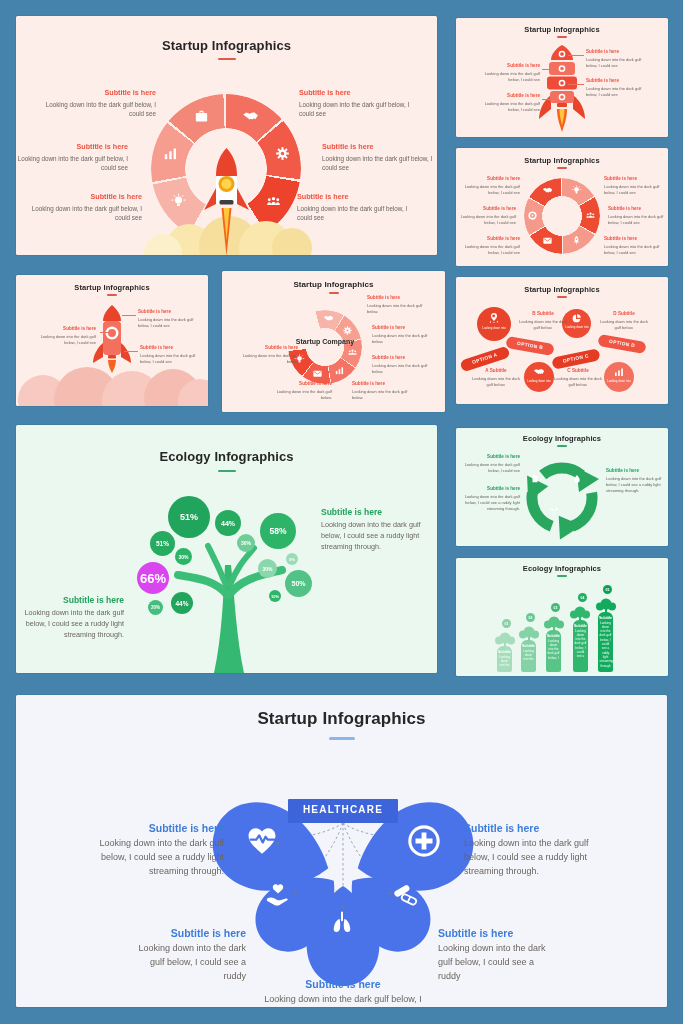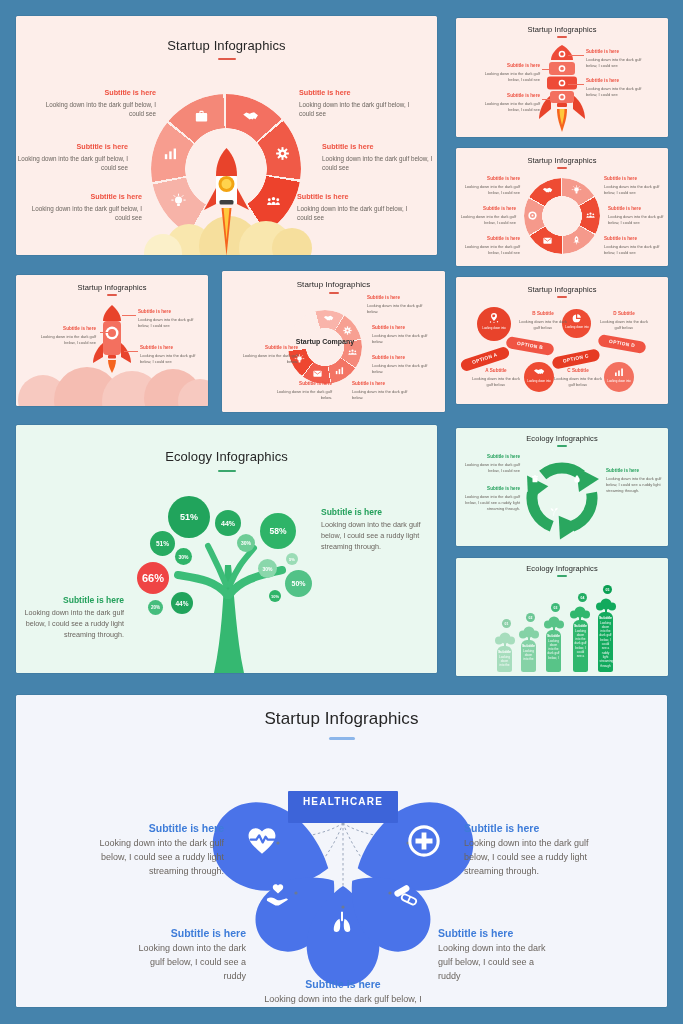--- a/index.html
+++ b/index.html
@@ -1,21 +1,21 @@
 <!DOCTYPE html>
 <html><head>
 <meta charset="utf-8">
 <style>
   html,body{margin:0;padding:0}
   body{width:683px;height:1024px;position:relative;background:#4583ac;font-family:"Liberation Sans",sans-serif;overflow:hidden}
   .slide{position:absolute;overflow:hidden;border-radius:1.5px;box-shadow:0 0 0 .5px rgba(0,0,0,.10)}
   .bgA{background:#fdeeea}
   .bgE{background:#eaf8f0}
   .bgH{background:#f3f5fb}
-  .s-title{position:absolute;left:0;width:100%;text-align:center;font-weight:400;color:#262626;letter-spacing:.1px}
+  .s-title{position:absolute;left:0;width:100%;text-align:center;font-weight:700;color:#262626;letter-spacing:.1px}
   .s-ul{position:absolute;left:50%;transform:translateX(-50%);border-radius:2px}
   .tb{position:absolute;line-height:1.4}
   .tb .lbl{font-weight:700;margin-bottom:1.5px}
   .tb .bod{color:#6b655f}
   .red{color:#ee5140}.grn{color:#23a05b}.blu{color:#3e7cd9}
   .ra{text-align:right}.la{text-align:left}.ca{text-align:center}
   .md .lbl{font-size:7.2px}.md .bod{font-size:6.3px;line-height:1.45}
   .sm .lbl{font-size:4.6px}.sm .bod{font-size:4px;line-height:1.45}
   .lg .lbl{font-size:8.5px}.lg .bod{font-size:7.2px;line-height:1.5}
   .xl .lbl{font-size:10.5px}.xl .bod{font-size:9px;line-height:1.55}
@@ -455,21 +455,21 @@
     <path d="M70,65 C62,45 58,38 52,26" stroke="#3cbd78" stroke-width="6" fill="none" stroke-linecap="round"></path>
     <path d="M74,65 C82,45 90,38 98,28" stroke="#3cbd78" stroke-width="6" fill="none" stroke-linecap="round"></path>
   </svg>
 
   <div class="bub" style="left:152px;top:71px;width:42px;height:42px;background:#21a45c;font-size:9px">51%</div>
   <div class="bub" style="left:199px;top:85px;width:26px;height:26px;background:#27ab61;font-size:7px">44%</div>
   <div class="bub" style="left:244px;top:88px;width:36px;height:36px;background:#2eb468;font-size:8.5px">58%</div>
   <div class="bub" style="left:134px;top:106px;width:25px;height:25px;background:#27ab61;font-size:6.5px">51%</div>
   <div class="bub" style="left:159px;top:123px;width:17px;height:17px;background:#2eb468;font-size:5px">30%</div>
   <div class="bub" style="left:221px;top:109px;width:18px;height:18px;background:#6fcd97;font-size:5px">30%</div>
-  <div class="bub" style="left:121px;top:137px;width:32px;height:32px;background:#ef4444;font-size:11px">66%</div>
+  <div class="bub" style="left:121px;top:137px;width:32px;height:32px;background:#d946ef;font-size:13px">66%</div>
   <div class="bub" style="left:242px;top:134px;width:19px;height:19px;background:#8ad7ab;font-size:5px">30%</div>
   <div class="bub" style="left:270px;top:128px;width:12px;height:12px;background:#9bdcb6;font-size:4px">5%</div>
   <div class="bub" style="left:269px;top:145px;width:27px;height:27px;background:#52c287;font-size:7px">50%</div>
   <div class="bub" style="left:132px;top:175px;width:15px;height:15px;background:#45bd7d;font-size:4.5px">20%</div>
   <div class="bub" style="left:155px;top:167px;width:22px;height:22px;background:#21a45c;font-size:6.5px">44%</div>
   <div class="bub" style="left:253px;top:165px;width:12px;height:12px;background:#2eb468;font-size:4px">10%</div>
 
   <div class="tb lg la" style="left:305px;top:82px;width:106px">
     <div class="lbl grn">Subtitle is here</div>
     <div class="bod">Looking down into the dark gulf below, I could see a ruddy light streaming through.</div>
@@ -597,21 +597,21 @@
     </g>
     <g fill="#6b7a94">
       <circle cx="262" cy="148" r="1.6"></circle>
         <circle cx="392" cy="148" r="1.6"></circle>
       <circle cx="280" cy="198" r="1.6"></circle>
         <circle cx="327" cy="212" r="1.6"></circle>
         <circle cx="374" cy="198" r="1.6"></circle>
     </g>
   </svg>
 
-  <div class="banner" style="left:272px;top:96px;width:110px;height:32px;line-height:22px;font-size:10px">HEALTHCARE</div>
+  <div class="banner" style="left:272px;top:104px;width:110px;height:24px;line-height:22px;font-size:10px">HEALTHCARE</div>
 
   <svg class="ic" style="left:229px;top:129px;width:34px;height:34px">
       <use href="#i-heartpulse"></use>
     </svg>
   <svg class="ic" style="left:391px;top:129px;width:34px;height:34px">
       <use href="#i-cross"></use>
     </svg>
   <svg class="ic" style="left:248px;top:186px;width:28px;height:28px">
       <use href="#i-handheart"></use>
     </svg>

